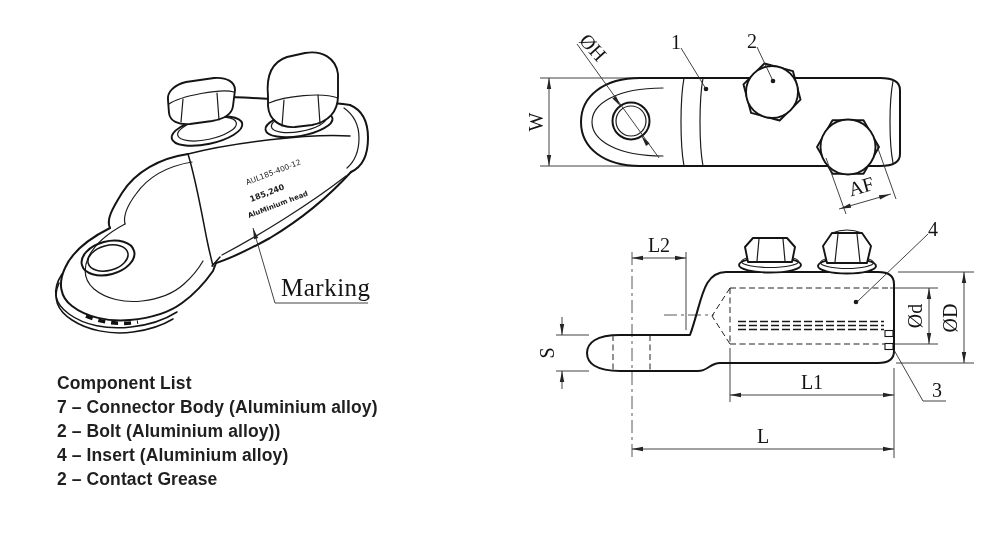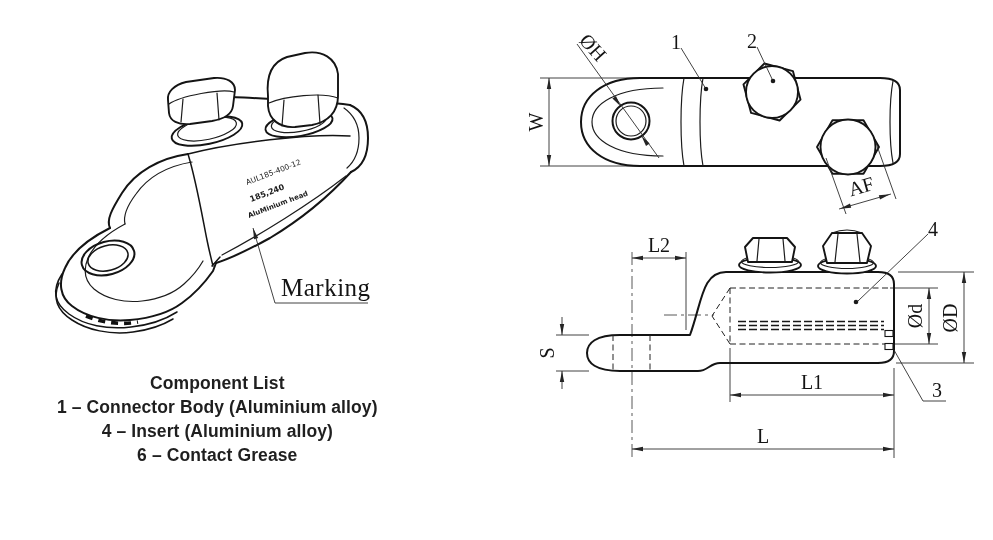--- a/index.html
+++ b/index.html
@@ -4,21 +4,21 @@
 <style>
   html,body{margin:0;padding:0;background:#ffffff;}
   .canvas{position:relative;width:993px;height:540px;background:#ffffff;overflow:hidden;
           font-family:"Liberation Sans",sans-serif;}
   svg text{user-select:none;}
   .dimtxt{font-family:"Liberation Serif",serif;font-size:20px;fill:#141414;}
   .callout{font-family:"Liberation Serif",serif;font-size:20px;fill:#141414;}
   .marktxt{font-family:"Liberation Serif",serif;font-size:25px;fill:#141414;letter-spacing:0.5px;}
   .microtxt{font-family:"DejaVu Sans",sans-serif;fill:#1a1a1a;}
   .complist{position:absolute;left:57px;top:371px;color:#1f1f1f;font-size:17.5px;
-            font-weight:600;line-height:24px;letter-spacing:0.1px;text-align:center;}
+            font-weight:600;line-height:24px;letter-spacing:0.1px;}
   .ol{fill:none;stroke:#141414;stroke-width:2;stroke-linecap:round;stroke-linejoin:round;}
   .ol15{fill:none;stroke:#141414;stroke-width:1.5;stroke-linecap:round;stroke-linejoin:round;}
   .ol12{fill:none;stroke:#1c1c1c;stroke-width:1.2;stroke-linecap:round;stroke-linejoin:round;}
   .olw{fill:#ffffff;stroke:#141414;stroke-width:1.9;stroke-linejoin:round;}
   .dim{fill:none;stroke:#2e2e2e;stroke-width:0.9;}
   .dash{fill:none;stroke:#222;stroke-width:1;stroke-dasharray:6 3.5;}
   .dashb{fill:none;stroke:#191919;stroke-width:1.6;stroke-dasharray:8 3;}
   .cline{fill:none;stroke:#2e2e2e;stroke-width:0.8;stroke-dasharray:13 4 3 4;}
   .arr{fill:#242424;stroke:none;}
   .dot{fill:#1a1a1a;stroke:none;}
@@ -238,17 +238,18 @@
     <g>
       <path class="dim" d="M 946,401 L 923,401 L 894,350"></path>
       <text class="callout" x="937" y="397" text-anchor="middle">3</text>
     </g>
   </g>
 </svg>
 
 
 <div class="complist">
   <div>Component List</div>
-  <div>1 – Connector Body (Aluminium alloy)</div>
+  <div>7 – Connector Body (Aluminium alloy)</div>
+  <div>2 – Bolt (Aluminium alloy))</div>
   <div>4 – Insert (Aluminium alloy)</div>
-  <div>6 – Contact Grease</div>
+  <div>2 – Contact Grease</div>
 </div>
 </div>
 
 </body></html>

